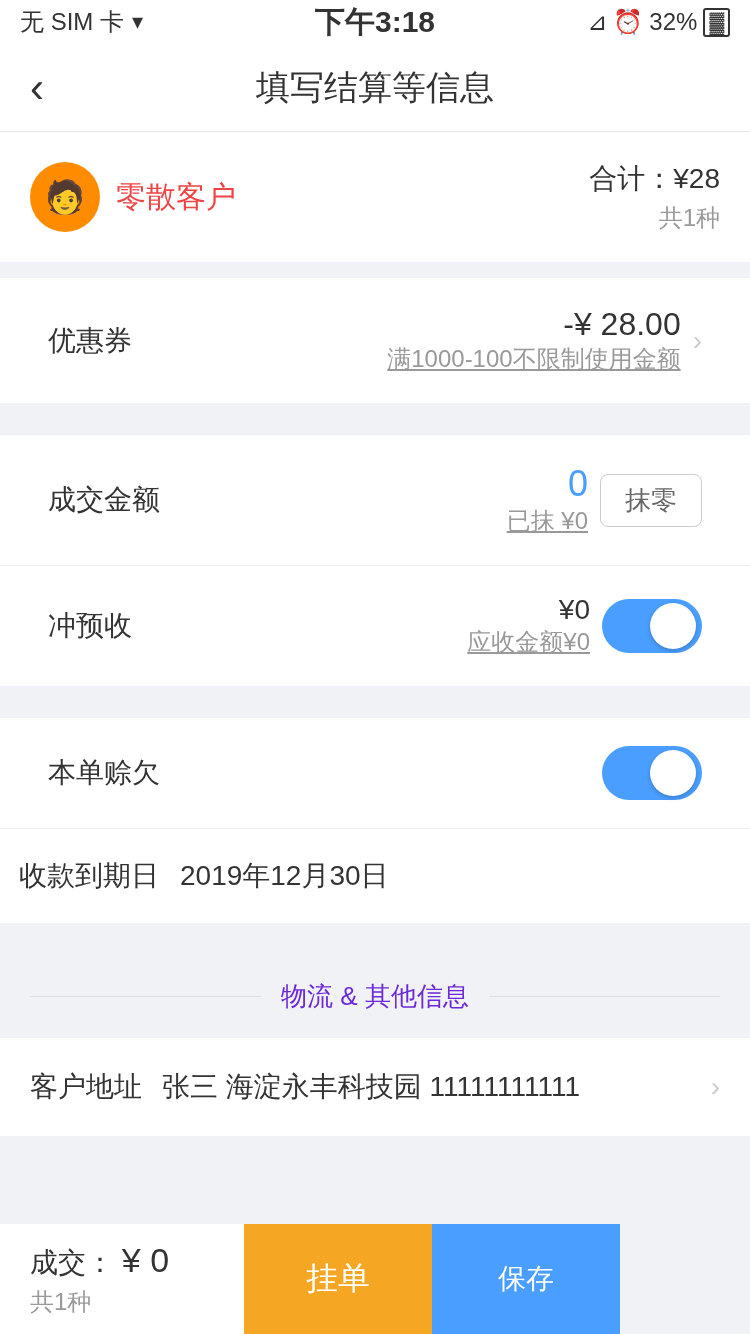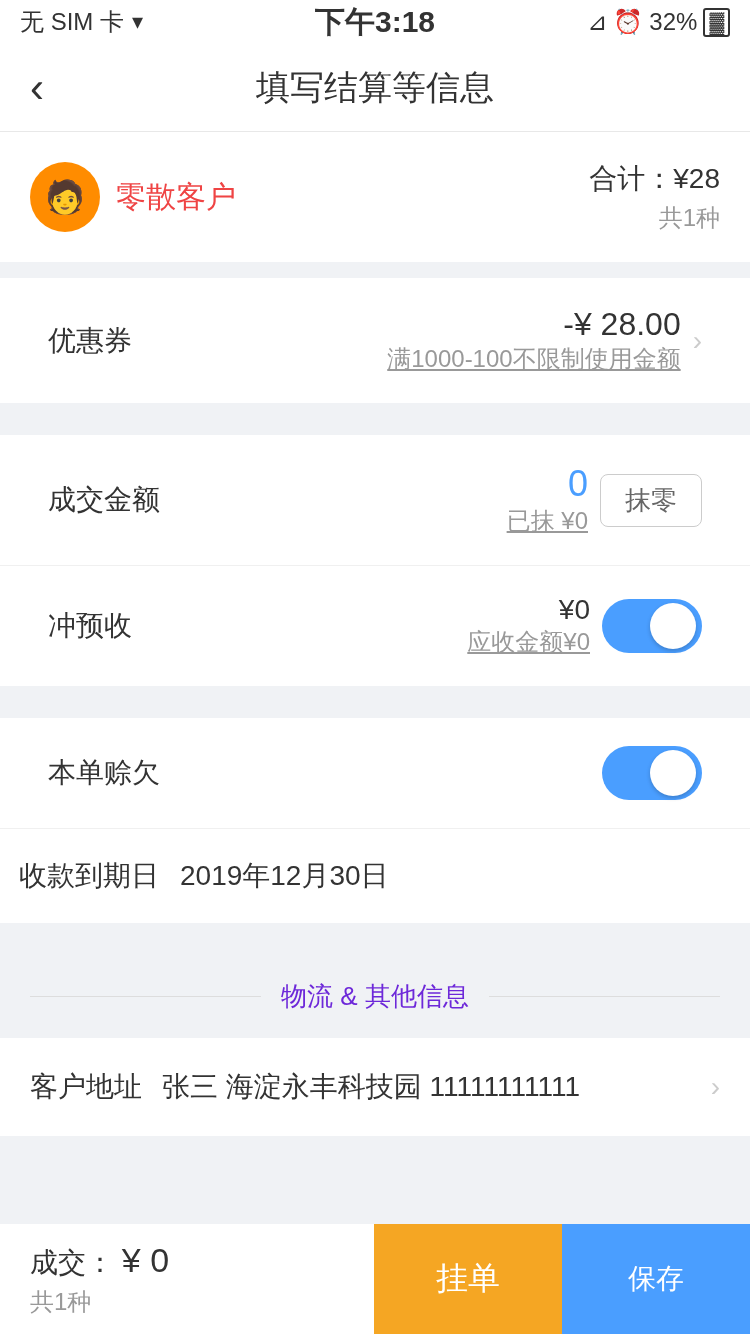--- a/index.html
+++ b/index.html
@@ -180,21 +180,21 @@
     }
     .address-label { font-size: 28px; color: #333; flex-shrink: 0; margin-right: 20px; }
     .address-value { font-size: 28px; color: #333; flex: 1; }
     .address-right { display: flex; align-items: center; }
 
     
     .bottom-bar {
       position: fixed;
       bottom: 0;
       left: 0;
-      width: 750px;
+      width: 620px;
       height: 110px;
       display: flex;
       align-items: center;
       background: #fff;
     }
     .bottom-info {
       flex: 1;
       padding: 0 30px;
     }
     .bottom-deal { font-size: 28px; color: #333; }

